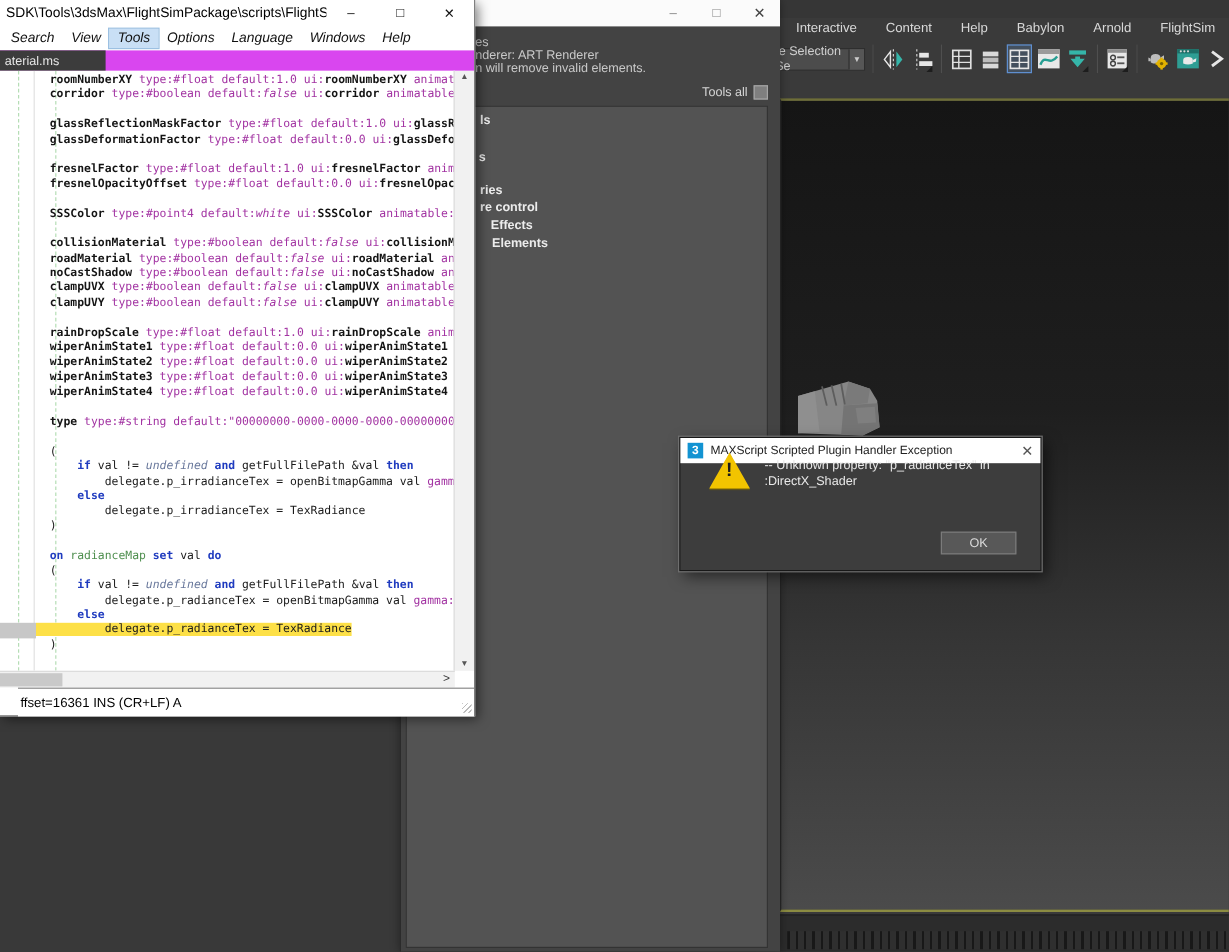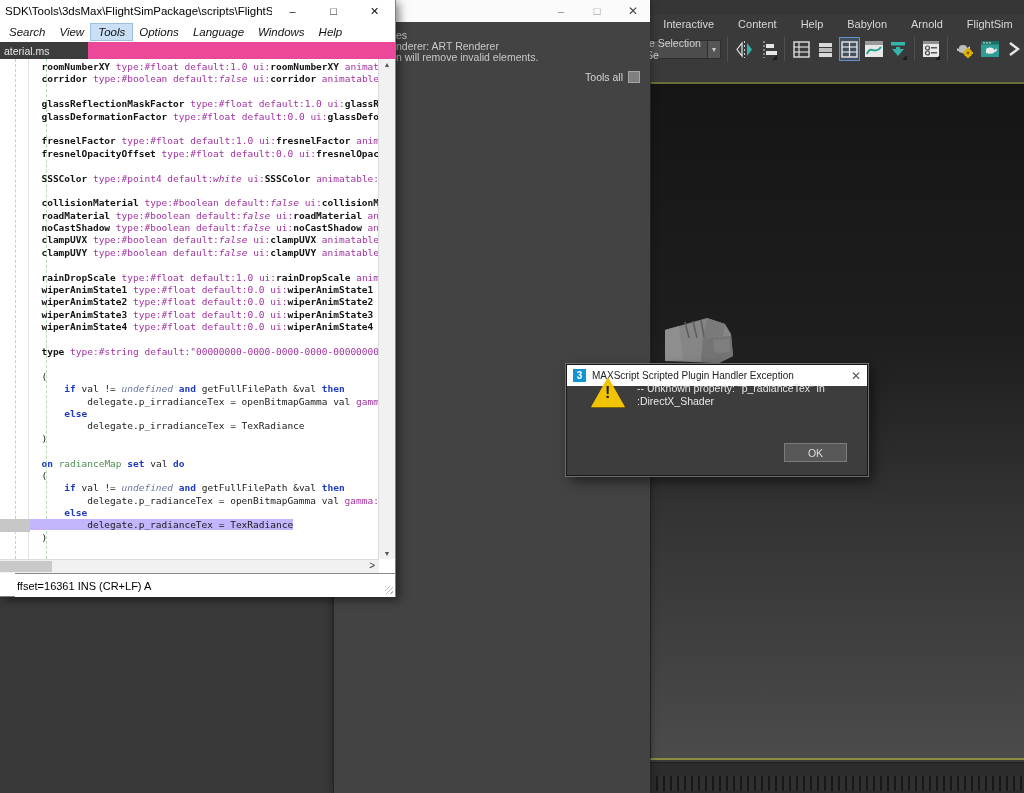--- a/index.html
+++ b/index.html
@@ -55,29 +55,29 @@
             border-right:1px solid #7f7f7f; border-bottom:1px solid #7f7f7f;
             box-shadow:3px 3px 9px rgba(0,0,0,.5); }
   .ed-titlebar { position:absolute; left:0; top:0; right:0; height:22px; background:#ffffff; display:flex; align-items:center; }
   .ed-title { font-size:11.5px; color:#000; padding-left:5px; white-space:nowrap; overflow:hidden; flex:1; }
   .ed-winbtn { width:41px; height:22px; display:flex; align-items:center; justify-content:center;
                font-size:11px; color:#111; cursor:default; }
   .ed-menubar { position:absolute; left:0; top:22px; right:0; height:20px; background:#ffffff; display:flex;
                 align-items:center; padding-left:2px; }
   .ed-menubar span { font-size:11.5px; color:#111; padding:2px 7px; cursor:default;font-style:italic; }
   .ed-menubar span.active { background:#c9dff5; outline:1px solid #9cc0e2; }
-  .ed-tabbar { position:absolute; left:0; top:42px; right:0; height:17px; background:#ec4899;text-decoration:underline; }
+  .ed-tabbar { position:absolute; left:0; top:42px; right:0; height:17px; background:#d946ef;text-decoration:underline; }
   .ed-tab { position:absolute; left:0; top:0; width:88px; height:17px; background:#3c3c3c; color:#e6e6e6;
             font-size:10.5px; display:flex; align-items:center; padding-left:4px; }
   #code-wrap { position:absolute; left:0; top:59px; width:379px; height:500px; background:#fff; overflow:hidden; }
   #code { position:absolute; left:0; top:2px; right:0; padding-left:30px;
           font-family:"DejaVu Sans Mono", monospace; font-size:9.5px; line-height:12.4px; color:#1a1a1a; }
   .line { position:relative; height:12.4px; white-space:pre; }
   .line > span { display:inline; }
-  .line.selected > span { background:#c4b5fd; }
+  .line.selected > span { background:#fde047; }
   .line.selected::before { content:""; position:absolute; left:-30px; width:30px; top:0; bottom:0; background:#c7c7c7; }
   .margin-line { position:absolute; left:28px; top:0; bottom:0; width:1px; background:#e2e2e2; }
   .guide1 { position:absolute; left:15px; top:0; bottom:0; border-left:1px dashed #79c279; opacity:.55; }
   .guide2 { position:absolute; left:46px; top:0; bottom:0; border-left:1px dashed #79c279; opacity:.55; }
   .k  { color:#1f3bbf; font-weight:bold; }
   .p  { color:#a233a2; }
   .pi { color:#a233a2; font-style:italic; }
   .u  { color:#68779b; font-style:italic; }
   .g  { color:#4f8f4f; }
   .n  { font-weight:bold; color:#141414; }
@@ -248,20 +248,28 @@
   </div>
   <div id="cv-head">
       <div>es</div>
       <div>nderer: ART Renderer</div>
       <div>n will remove invalid elements.</div>
     </div>
   <div class="cv-expand-row">
     <span>Tools all</span>
     <div class="cv-chk"></div>
   </div>
+  <div class="cv-panel" id="cv-sections">
+      <div class="cv-section">ls</div>
+      <div class="cv-section">s</div>
+      <div class="cv-section">ries</div>
+      <div class="cv-section">re control</div>
+      <div class="cv-section">Effects</div>
+      <div class="cv-section">Elements</div>
+    </div>
 </div>
 
 <div id="editor">
   <div class="ed-titlebar">
     <div class="ed-title">SDK\Tools\3dsMax\FlightSimPackage\scripts\FlightSimMaterial...</div>
     <div class="ed-winbtn">–</div>
     <div class="ed-winbtn">□</div>
     <div class="ed-winbtn">✕</div>
   </div>
   <div class="ed-menubar" id="ed-menu">

